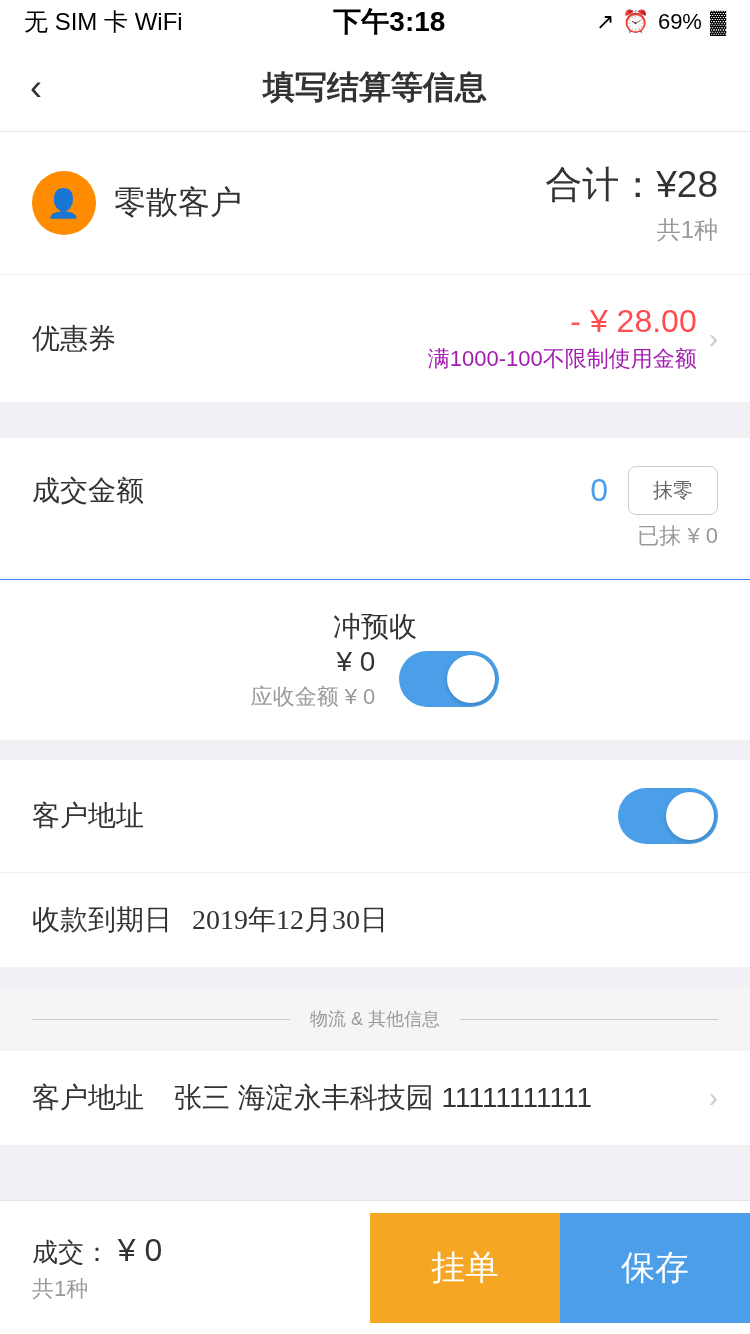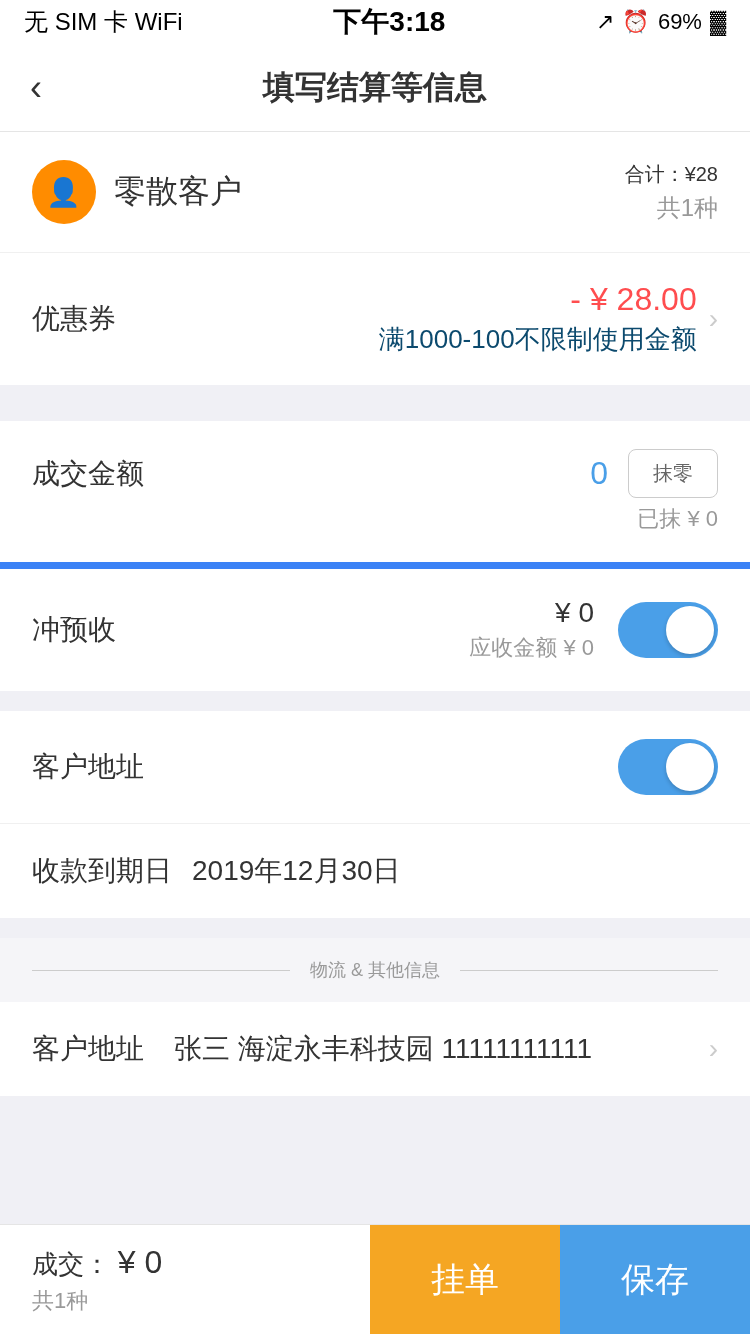--- a/index.html
+++ b/index.html
@@ -75,37 +75,37 @@
     .customer-avatar {
       width: 64px; height: 64px;
       border-radius: 50%;
       background: #ff8c00;
       display: flex; align-items: center; justify-content: center;
       color: #fff;
       font-size: 28px;
     }
     .customer-name { font-size: 32px; color: #333; }
     .customer-right { text-align: right; }
-    .customer-total { font-size: 20px; color: #333; }
+    .customer-total { font-size: 37px; color: #333; }
     .customer-count { font-size: 24px; color: #999; margin-top: 4px; }
 
     
     .coupon-row {
       padding: 28px 32px;
       display: flex;
       align-items: center;
       justify-content: space-between;
       background: #fff;
       border-top: 1px solid #f0f0f0;
     }
     .coupon-label { font-size: 28px; color: #333; }
     .coupon-right { display: flex; align-items: center; gap: 12px; }
     .coupon-right-inner { text-align: right; }
     .coupon-discount { font-size: 32px; color: #ff4d4f; font-weight: 500; }
-    .coupon-desc { font-size: 26px; color: #0c4a6e; margin-top: 4px; }
+    .coupon-desc { font-size: 22px; color: #a21caf; margin-top: 4px; }
     .chevron-icon { color: #ccc; font-size: 28px; }
 
     
     .form-section {
       background: #fff;
       margin-bottom: 0;
     }
 
     .form-row {
       padding: 28px 32px;
@@ -171,20 +171,21 @@
     
     .section-sep { height: 20px; background: #f0f0f5; }
 
     
     .due-date-row {
       background: #fff;
       padding: 28px 32px;
       display: flex;
       align-items: center;
       gap: 20px;
+      font-family: Liberation Serif, serif;
     }
     .due-date-label { font-size: 28px; color: #333; }
     .due-date-value { font-size: 28px; color: #333; }
 
     
     .logistics-divider {
       background: #f5f5f8;
       padding: 20px 32px;
       display: flex;
       align-items: center;
@@ -212,21 +213,21 @@
     .address-label { font-size: 28px; color: #333; flex-shrink: 0; }
     .address-value { font-size: 28px; color: #333; margin-left: 30px; flex: 1; }
     .address-chevron { color: #ccc; font-size: 28px; flex-shrink: 0; }
 
     
     .bottom-bar {
       position: fixed;
       bottom: 0;
       left: 0;
       width: 750px;
-      height: 110px;
+      height: 134px;
       background: #fff;
       display: flex;
       align-items: center;
       border-top: 1px solid #e5e5e5;
     }
     .bottom-summary {
       flex: 1;
       padding: 0 32px;
     }
     .bottom-chengjiao { font-size: 26px; color: #333; }
@@ -342,21 +343,21 @@
         <div class="form-right">
           <input class="amount-input" type="text" value="0" style="">
           <button class="round-zero-btn">抹零</button>
         </div>
       </div>
       <div class="amount-sub-row">
         <span class="amount-sub">已抹  ¥ 0</span>
       </div>
     </div>
 
-    <div class="form-row" style="border-top: 7px solid #3b82f6;">
+    <div class="form-row" style="border-top: 1px solid #3b82f6; flex-direction: column;">
       <span class="form-label">冲预收</span>
       <div class="chong-row-right">
         <div class="chong-text-right">
           <div class="chong-amount">¥ 0</div>
           <div class="chong-sub">应收金额 ¥ 0</div>
         </div>
         <div class="toggle">
           <div class="toggle-knob"></div>
         </div>
       </div>

